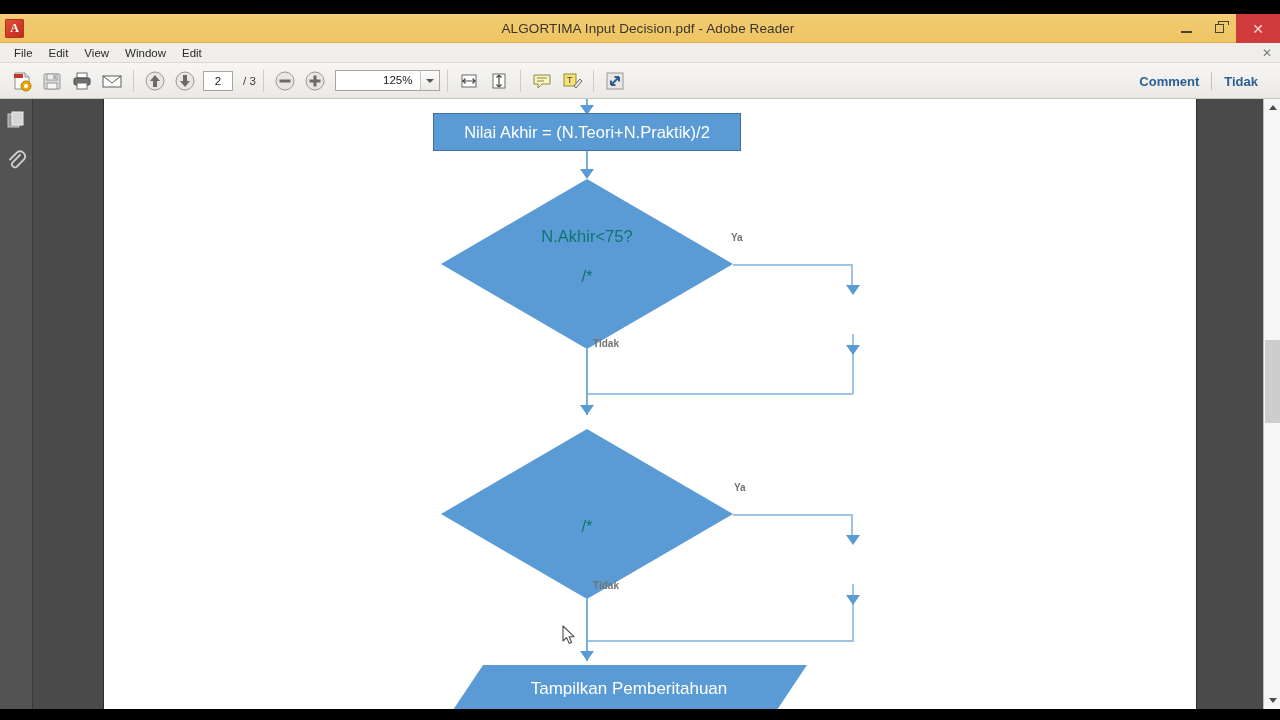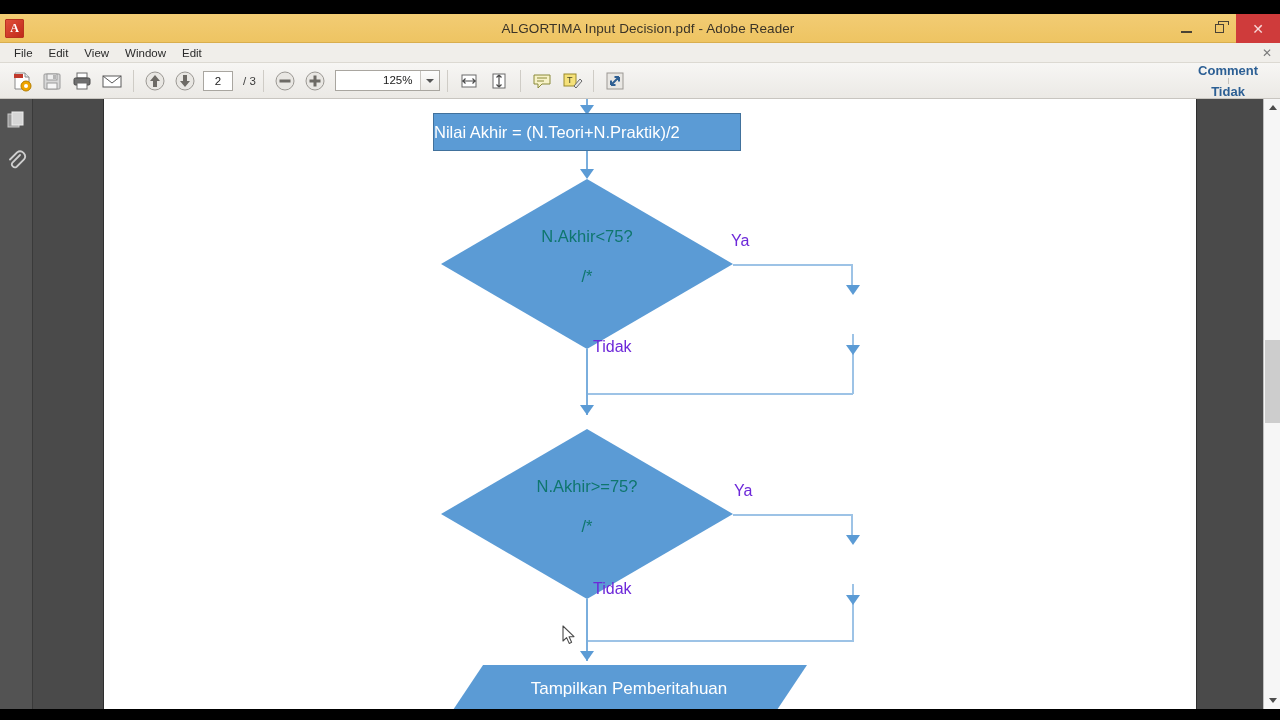--- a/index.html
+++ b/index.html
@@ -153,21 +153,21 @@
     background: linear-gradient(#fdfdfd, #eceae6);
     display: flex; align-items: center; justify-content: center;
   }
   .caret-down {
     width: 0; height: 0;
     border-left: 4px solid transparent; border-right: 4px solid transparent;
     border-top: 4px solid #555;
   }
   .tb-right {
     position: absolute; right: 10px; top: 0; height: 36px;
-    display: flex; align-items: center; gap: 0; flex-direction: column;
+    display: flex; align-items: center; gap: 0;
   }
   .tb-link {
     font-size: 13px; color: #2c5f94; font-weight: bold;
     padding: 0 12px;
   }
   .tb-link-sep { width: 1px; height: 18px; background: #c5c2bc; }
 
   
   .body-area {
     flex: 1 1 auto;
@@ -227,21 +227,21 @@
   }
 
   
   .flow {
     position: absolute; left: 0; top: 0; width: 1092px; height: 640px;
   }
   .fc-rect {
     position: absolute;
     background: #5b9bd5;
     border: 1.5px solid #41719c;
-    display: flex; align-items: center; 
+    display: flex; align-items: center; justify-content: center;
     color: #fff; font-size: 16.5px;
     white-space: nowrap;
   }
   .fc-diamond-wrap {
     position: absolute;
   }
   .fc-diamond-shape {
     position: absolute; left: 0; top: 0; width: 100%; height: 100%;
     background: #5b9bd5;
     clip-path: polygon(50% 0%, 100% 50%, 50% 100%, 0% 50%);
@@ -253,21 +253,21 @@
   }
   .fc-para {
     position: absolute;
     background: #5b9bd5;
     clip-path: polygon(9% 0%, 100% 0%, 91% 100%, 0% 100%);
     display: flex; align-items: center; justify-content: center;
     color: #fff; font-size: 17px; white-space: nowrap;
   }
   .edge-label {
     position: absolute;
-    font-size: 16px; color: #6d28d9; white-space: nowrap;
+    font-size: 10px; color: #737373; white-space: nowrap; font-weight: bold;
   }
   .conn-v {
     position: absolute; width: 2px; background: #7aaedd;
   }
   .conn-h {
     position: absolute; height: 1.5px; background: #7aaedd;
   }
   .conn-h.thin { background: #9dc3e6; }
   .conn-v.thin { width: 1.5px; background: #9dc3e6; }
   .arrowhead {
@@ -494,21 +494,20 @@
             <div class="conn-v thin" style="left:748px; top:235px; height:60px;"></div>
             <div class="arrowhead" style="left:742px; top:246px;"></div>
             <div class="conn-h thin" style="left:483px; top:294px; width:266px;"></div>
 
             <div class="edge-label" style="left:489px; top:239px;">Tidak</div>
             <div class="conn-v" style="left:482px; top:250px; height:66px;"></div>
             <div class="arrowhead" style="left:476px; top:306px;"></div>
 
             <div class="fc-diamond-wrap" style="left:337px; top:330px; width:292px; height:170px;">
               <div class="fc-diamond-shape"></div>
-              <div class="fc-diamond-label" style="top:48px;">N.Akhir&gt;=75?</div>
               <div class="fc-diamond-label" style="top:88px;">/*</div>
             </div>
 
             <div class="edge-label" style="left:630px; top:383px;">Ya</div>
             <div class="conn-h thin" style="left:629px; top:415px; width:119px;"></div>
             <div class="conn-v thin" style="left:747px; top:415px; height:26px;"></div>
             <div class="arrowhead" style="left:742px; top:436px;"></div>
 
 
             <div class="conn-v thin" style="left:748px; top:485px; height:58px;"></div>

